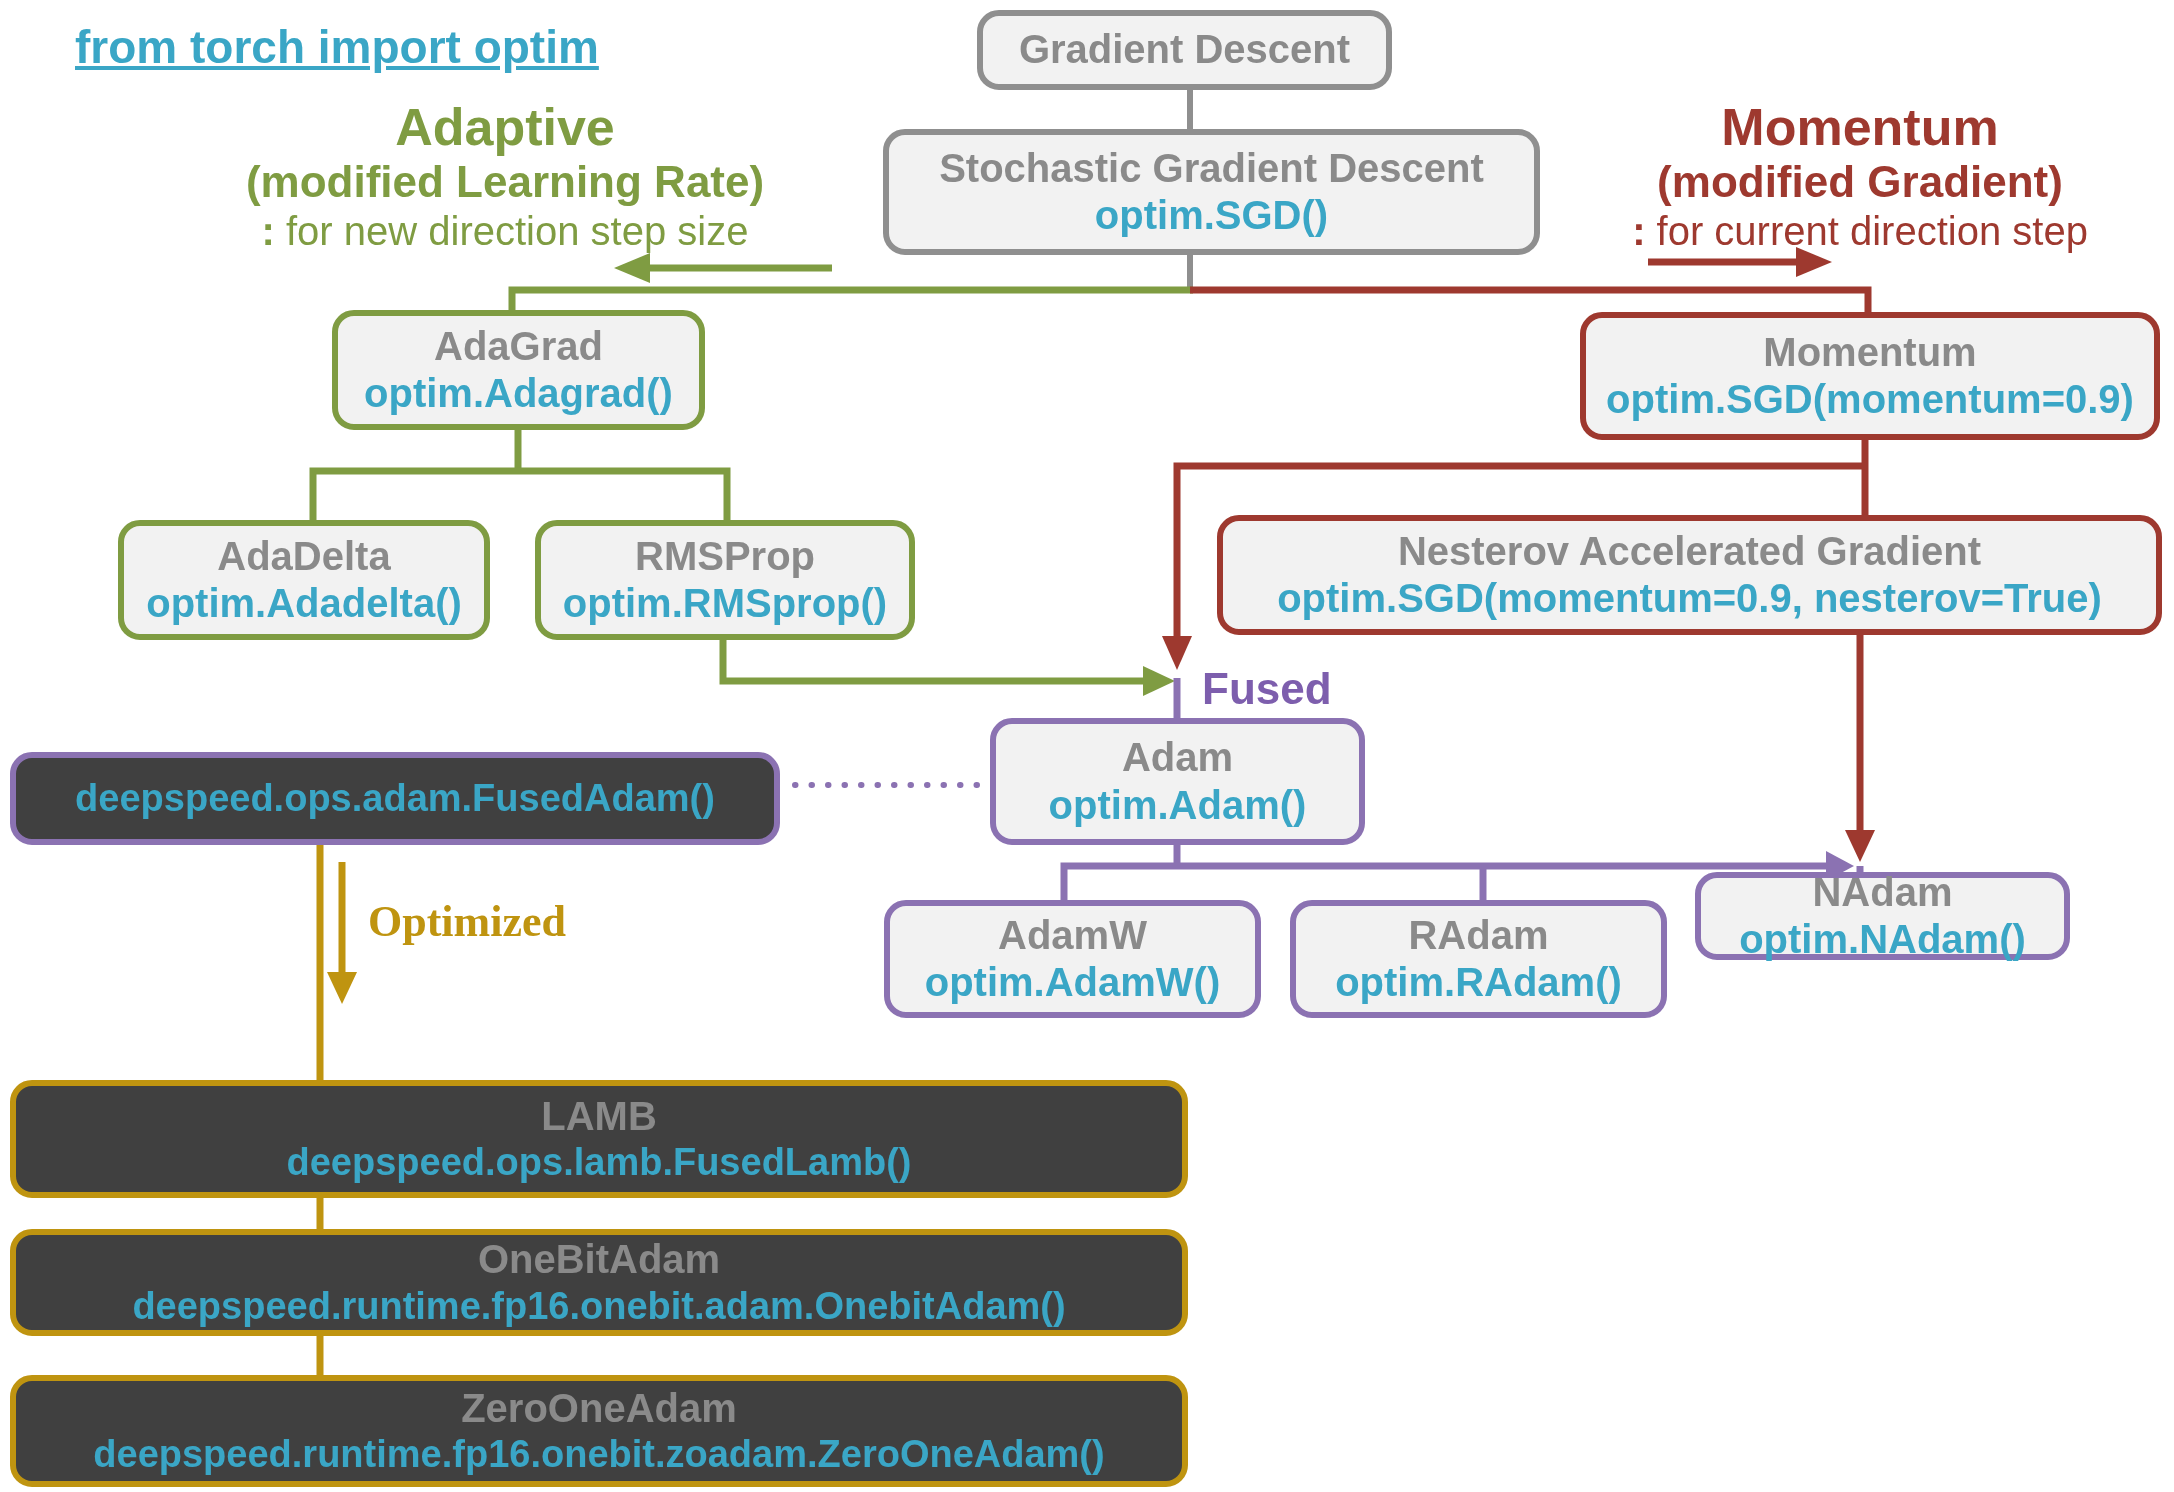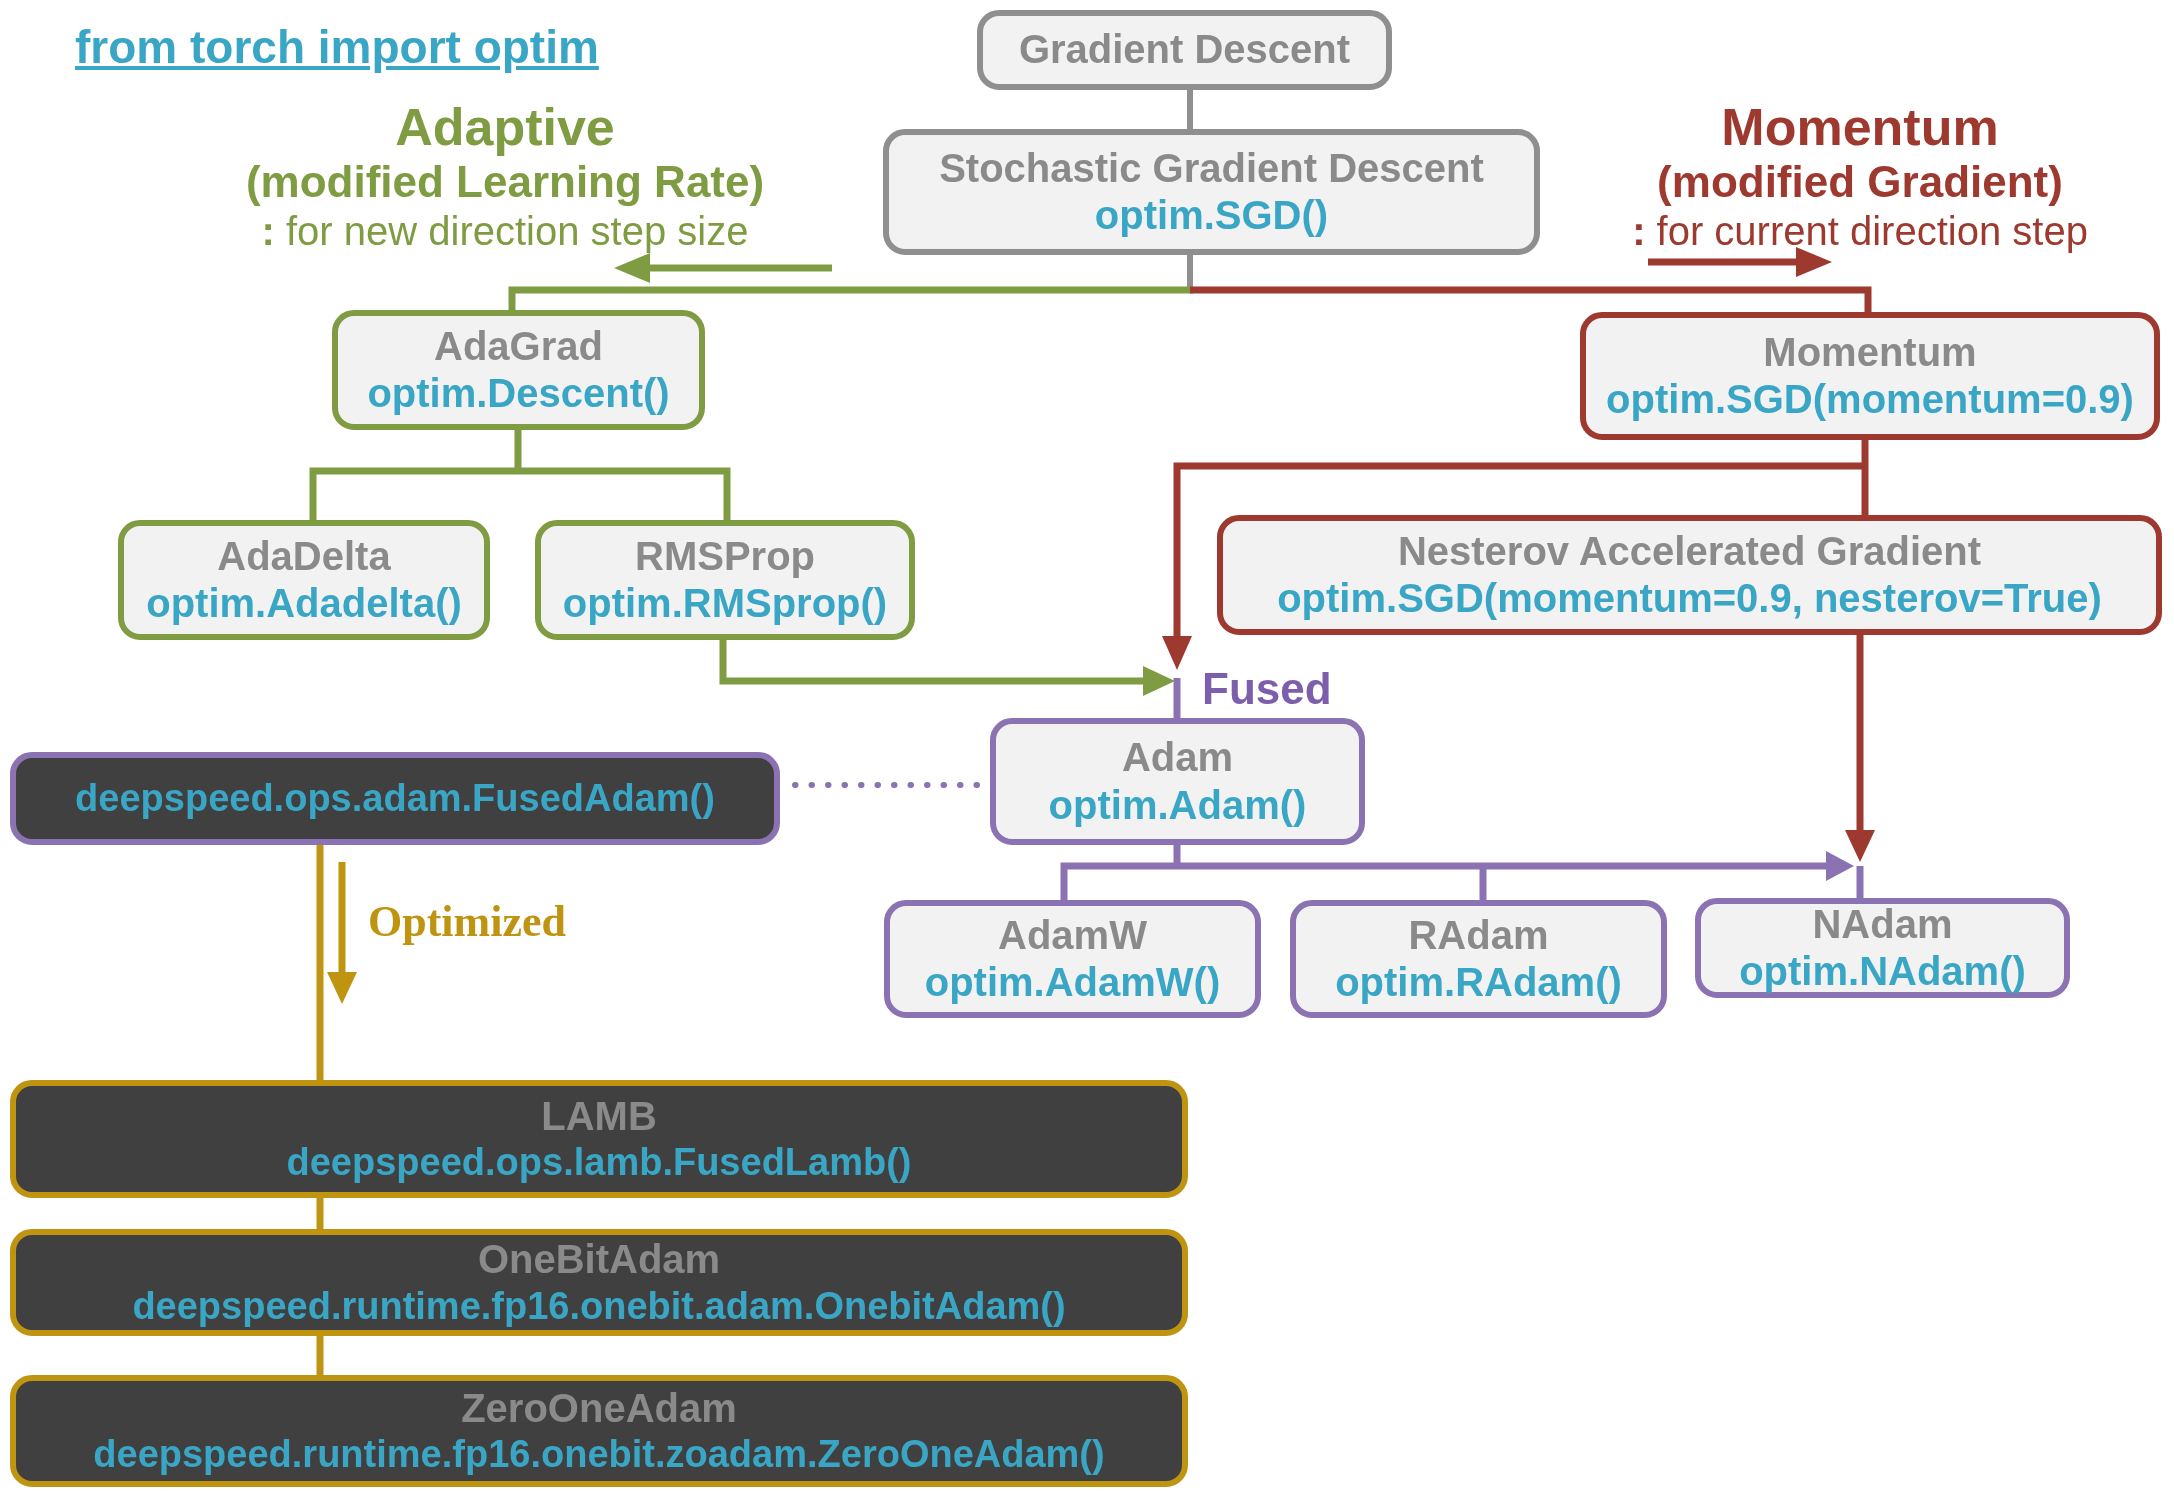--- a/index.html
+++ b/index.html
@@ -108,21 +108,21 @@
     <div class="nname">Gradient Descent</div>
   </div>
 
   <div class="node" style="left:883px;top:129px;width:657px;height:126px;">
     <div class="nname">Stochastic Gradient Descent</div>
     <div class="ncode">optim.SGD()</div>
   </div>
 
   <div class="node b-green" style="left:332px;top:310px;width:373px;height:120px;">
     <div class="nname">AdaGrad</div>
-    <div class="ncode">optim.Descent()</div>
+    <div class="ncode">optim.Adagrad()</div>
   </div>
 
   <div class="node b-green" style="left:118px;top:520px;width:372px;height:120px;">
     <div class="nname">AdaDelta</div>
     <div class="ncode">optim.Adadelta()</div>
   </div>
 
   <div class="node b-green" style="left:535px;top:520px;width:380px;height:120px;">
     <div class="nname">RMSProp</div>
     <div class="ncode">optim.RMSprop()</div>
@@ -150,21 +150,21 @@
   <div class="node b-purple" style="left:884px;top:900px;width:377px;height:118px;">
     <div class="nname">AdamW</div>
     <div class="ncode">optim.AdamW()</div>
   </div>
 
   <div class="node b-purple" style="left:1290px;top:900px;width:377px;height:118px;">
     <div class="nname">RAdam</div>
     <div class="ncode">optim.RAdam()</div>
   </div>
 
-  <div class="node b-purple" style="left:1695px;top:898px;width:375px;height:100px;">
+  <div class="node b-purple" style="left:1695px;top:872px;width:375px;height:88px;">
     <div class="nname">NAdam</div>
     <div class="ncode">optim.NAdam()</div>
   </div>
 
   <div class="node b-gold fill-dark small" style="left:10px;top:1080px;width:1178px;height:118px;">
     <div class="nname">LAMB</div>
     <div class="ncode">deepspeed.ops.lamb.FusedLamb()</div>
   </div>
 
   <div class="node b-gold fill-dark small" style="left:10px;top:1229px;width:1178px;height:107px;">

